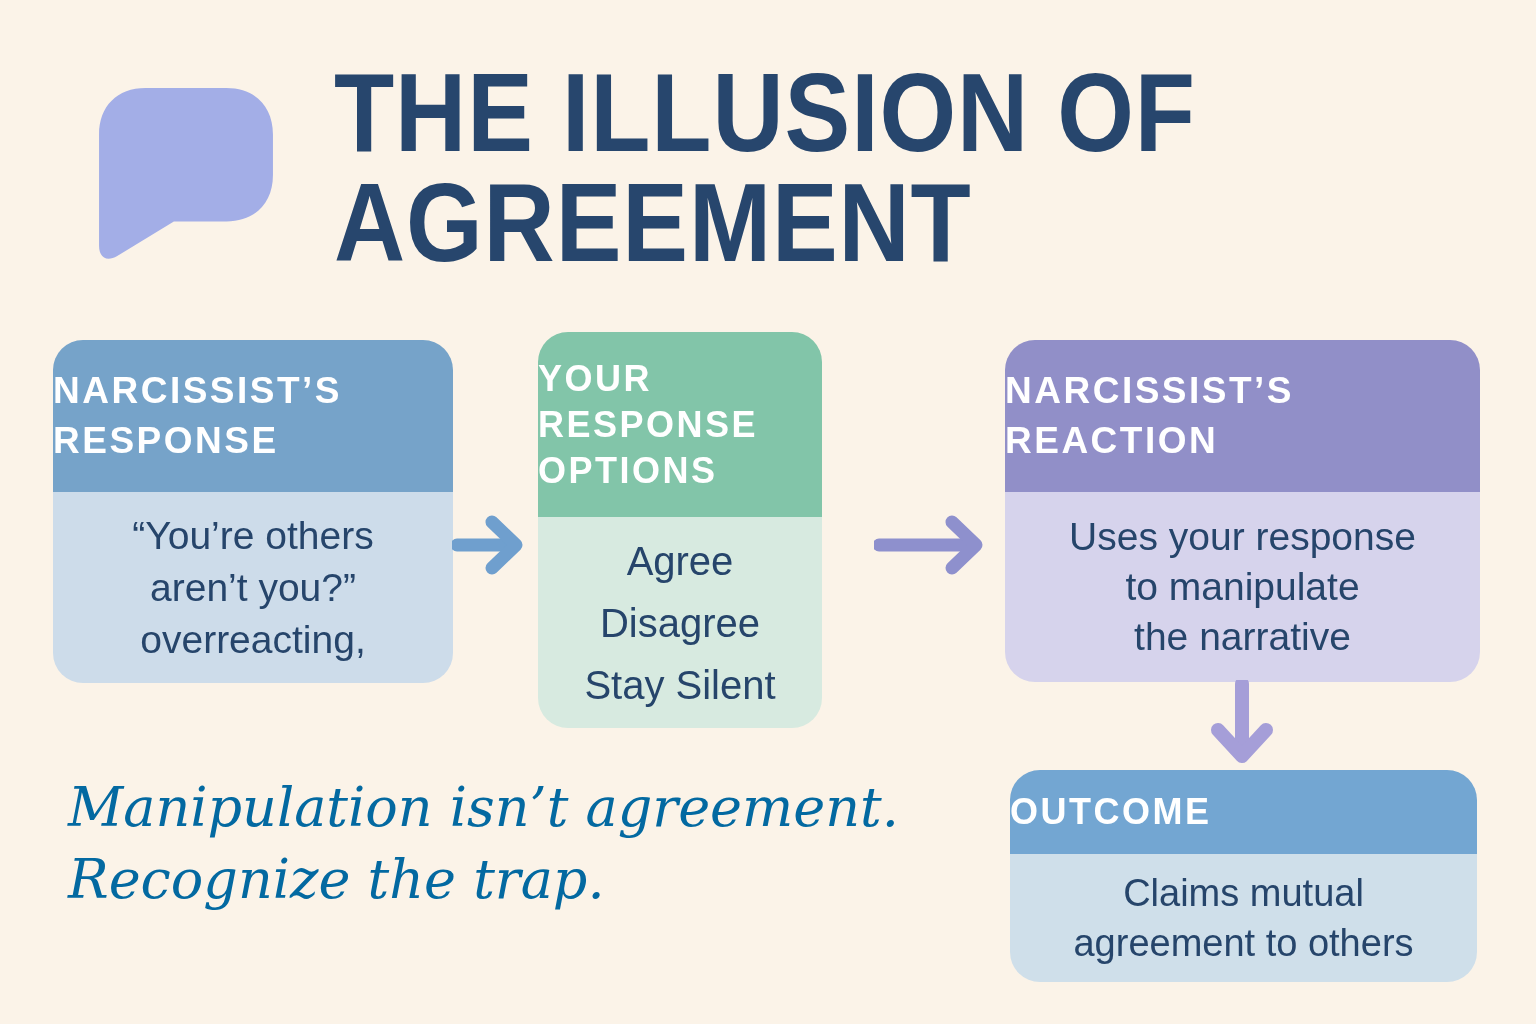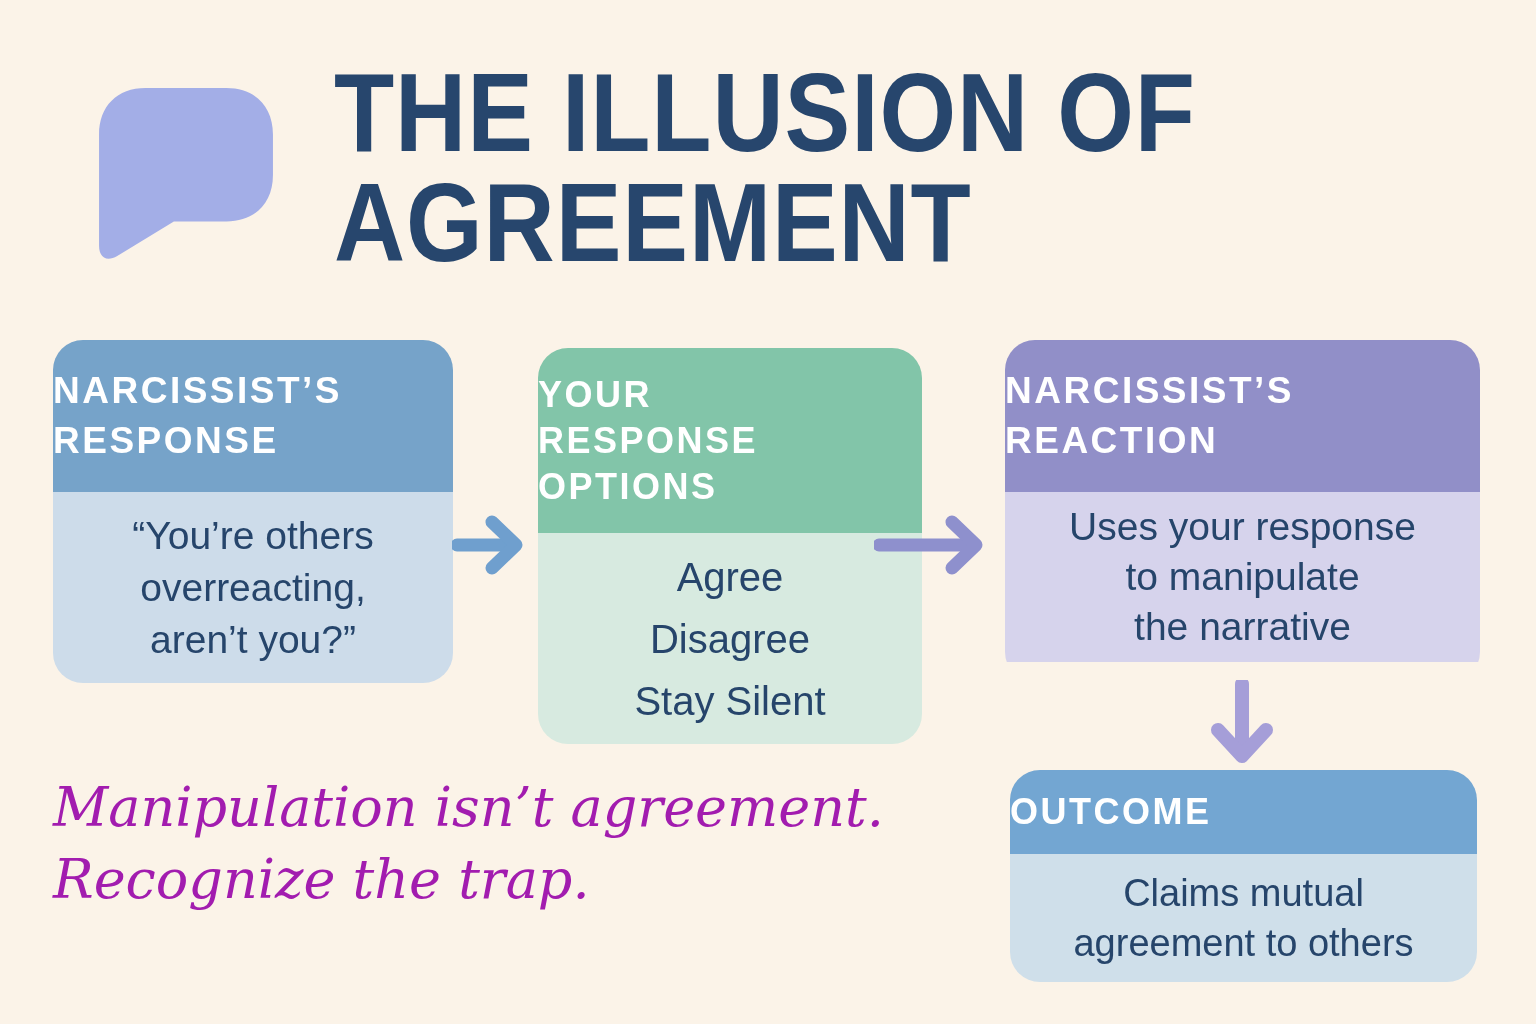--- a/index.html
+++ b/index.html
@@ -30,49 +30,49 @@
   }
   .box-body{
     display:flex;flex-direction:column;justify-content:center;align-items:center;
     color:#26456b;font-weight:400;
   }
 
   .box-statement{left:53px;top:340px;width:400px;height:343px;}
   .box-statement .box-header{height:152px;font-size:37px;line-height:50px;}
   .box-statement .box-body{height:191px;font-size:39px;line-height:52px;}
 
-  .box-options{left:538px;top:348px;width:384px;height:396px;}
+  .box-options{left:538px;top:332px;width:284px;height:396px;}
   .box-options .box-header{height:185px;font-size:36px;line-height:46px;}
   .box-options .box-body{height:211px;font-size:40px;line-height:62px;}
 
   .box-reaction{left:1005px;top:340px;width:475px;height:342px;}
   .box-reaction .box-header{height:152px;font-size:37px;line-height:50px;}
-  .box-reaction .box-body{height:170px;font-size:39px;line-height:50px;justify-content:center;}
+  .box-reaction .box-body{height:190px;font-size:39px;line-height:50px;justify-content:center;}
 
   .box-outcome{left:1010px;top:770px;width:467px;height:212px;}
   .box-outcome .box-header{height:84px;font-size:36px;line-height:44px;}
   .box-outcome .box-body{height:128px;font-size:38px;line-height:50px;}
 
   
   .box-statement .box-header{background:#76a3c9;} .box-statement .box-body{background:#cddcea;}
   .box-options   .box-header{background:#82c5a9;} .box-options   .box-body{background:#d7eae0;}
   .box-reaction  .box-header{background:#918fc8;} .box-reaction  .box-body{background:#d6d3ec;}
   .box-outcome   .box-header{background:#73a6d2;} .box-outcome   .box-body{background:#cfdfea;}
 
   
   .arrow{position:absolute;}
   .arrow-1{left:452px;top:510px;}
   .arrow-2{left:874px;top:510px;}
   .arrow-3{left:1207px;top:680px;}
 
   
   .tagline{
-    position:absolute;left:53px;top:772px;margin:0;
+    position:absolute;left:68px;top:772px;margin:0;
     font-family:"DejaVu Serif", serif;font-style:italic;
-    font-size:54px;line-height:72px;color:#a21caf;
+    font-size:54px;line-height:72px;color:#0369a1;
   }
   .tagline span{display:block;}
 </style>
 </head>
 <body>
 
 <div class="page">
 
   <div class="brand-icon">
     <svg width="182" height="182" viewBox="0 0 180 180" aria-hidden="true">
@@ -86,22 +86,22 @@
     <span data-bind="header.title_line2">AGREEMENT</span>
   </h1>
 
   <section class="box box-statement">
     <header class="box-header" data-bind-bg="flow.boxes.0.header_color" style="background: rgb(118, 163, 201);">
       <span data-bind="flow.boxes.0.header_lines.0">NARCISSIST’S</span>
       <span data-bind="flow.boxes.0.header_lines.1">RESPONSE</span>
     </header>
     <div class="box-body" data-bind-bg="flow.boxes.0.body_color" style="background: rgb(205, 220, 234);">
       <span data-bind="flow.boxes.0.body_lines.0">“You’re others</span>
+      <span data-bind="flow.boxes.0.body_lines.2">aren’t you?”</span>
       <span data-bind="flow.boxes.0.body_lines.1">overreacting,</span>
-      <span data-bind="flow.boxes.0.body_lines.2">aren’t you?”</span>
     </div>
   </section>
 
   <div class="arrow arrow-1">
     <svg width="80" height="70" viewBox="0 0 80 70" aria-hidden="true">
       <line x1="5" y1="35" x2="52" y2="35" stroke="#6f9fce" stroke-width="13" stroke-linecap="round"></line>
       <polyline points="40,12 64,35 40,58" fill="none" stroke="#6f9fce" stroke-width="13" stroke-linecap="round" stroke-linejoin="round"></polyline>
     </svg>
   </div>
 

